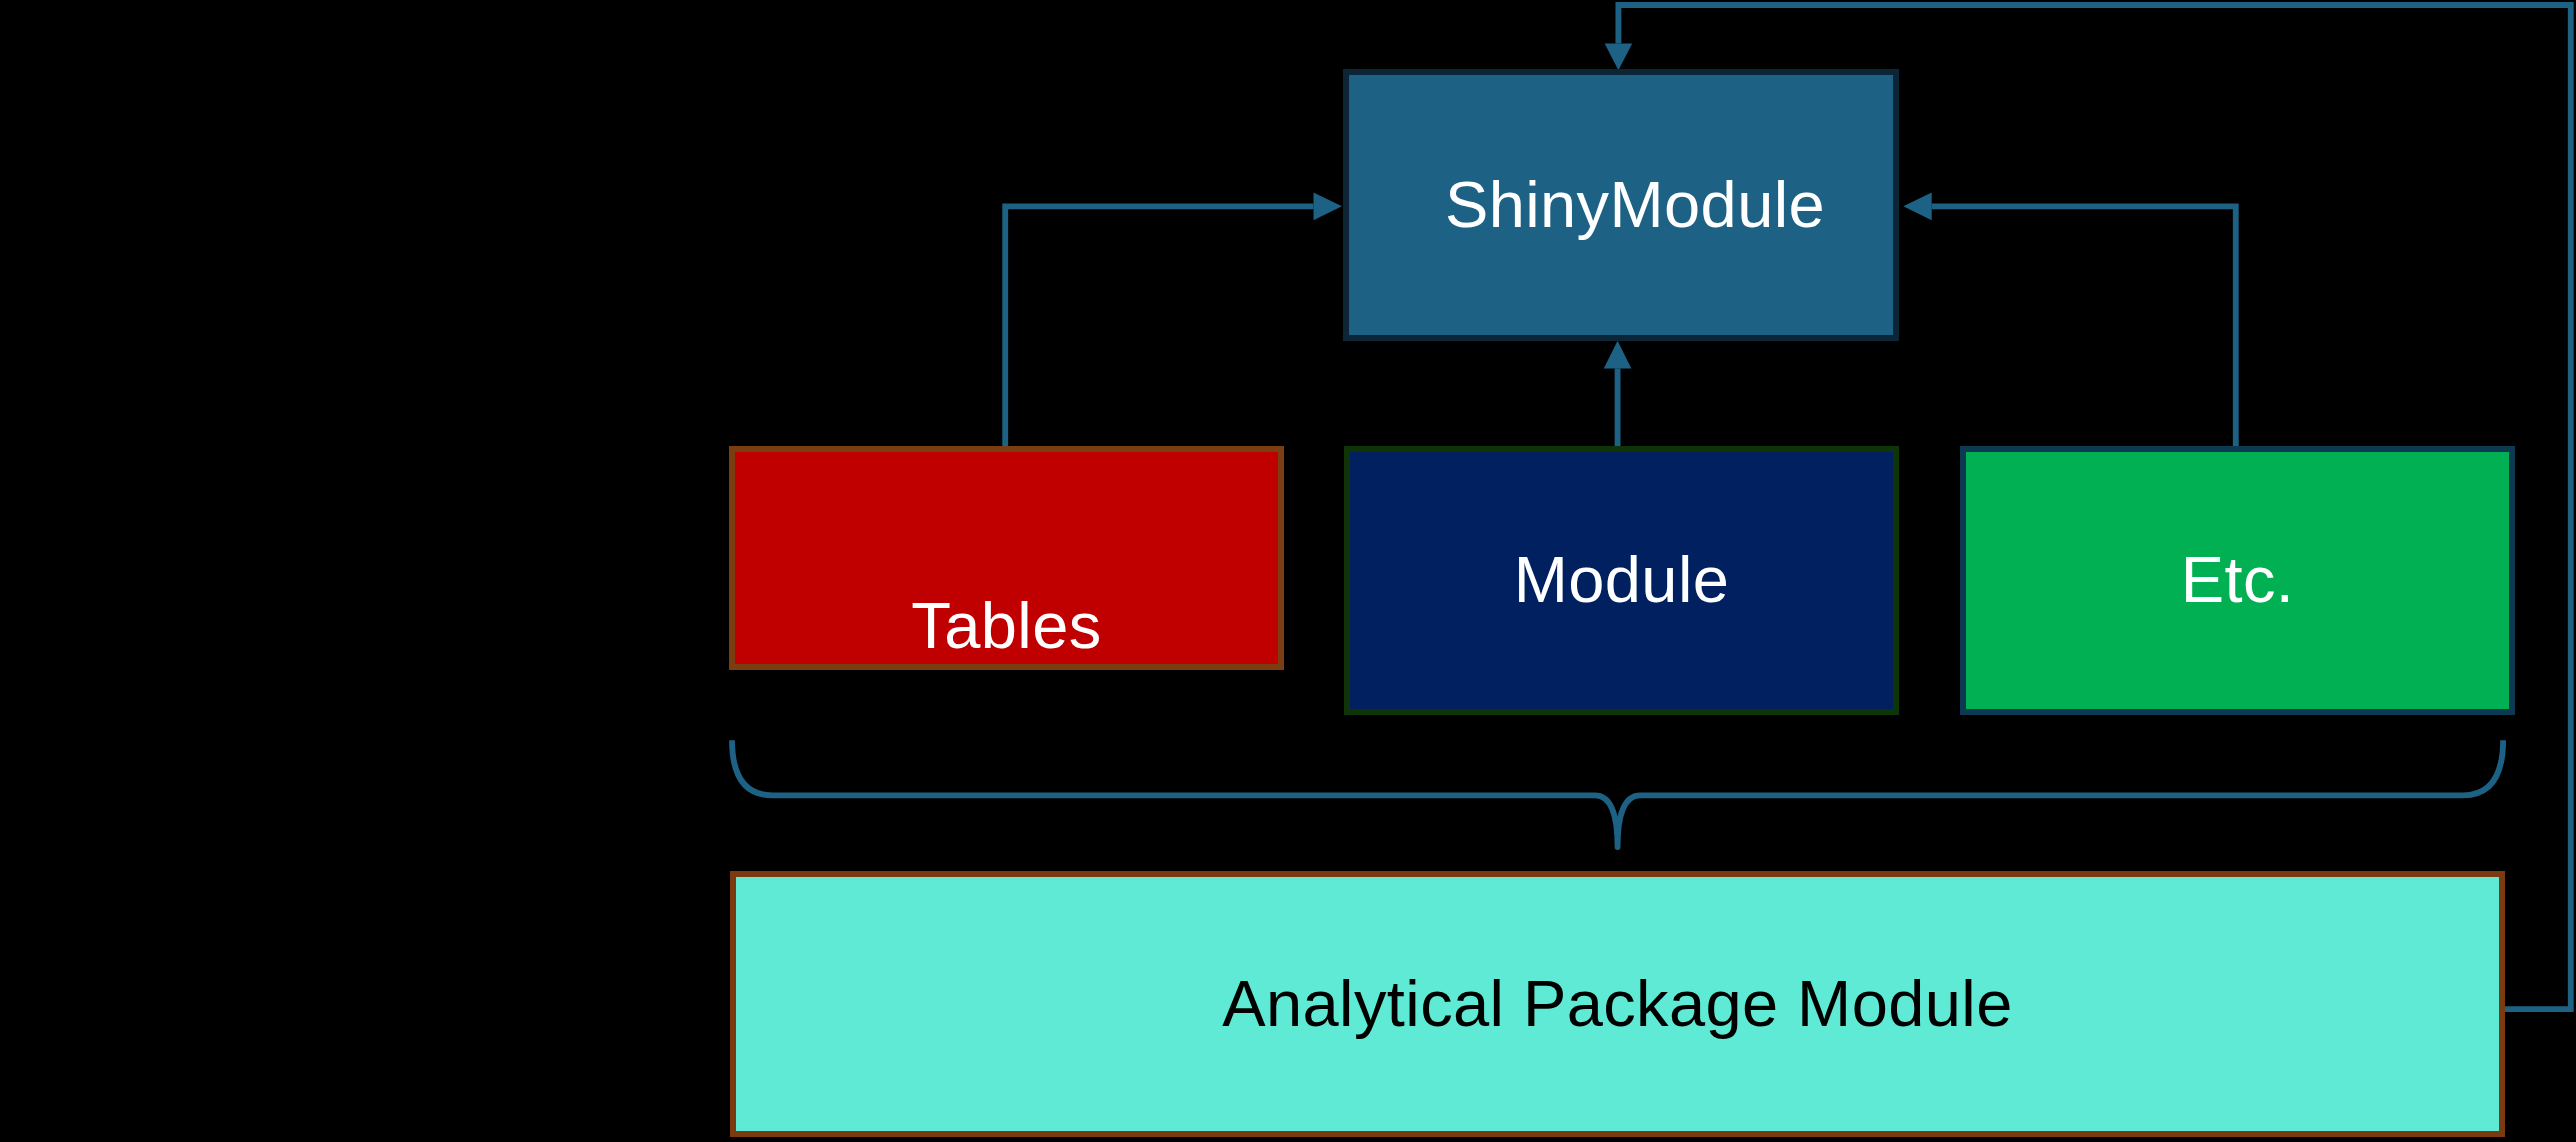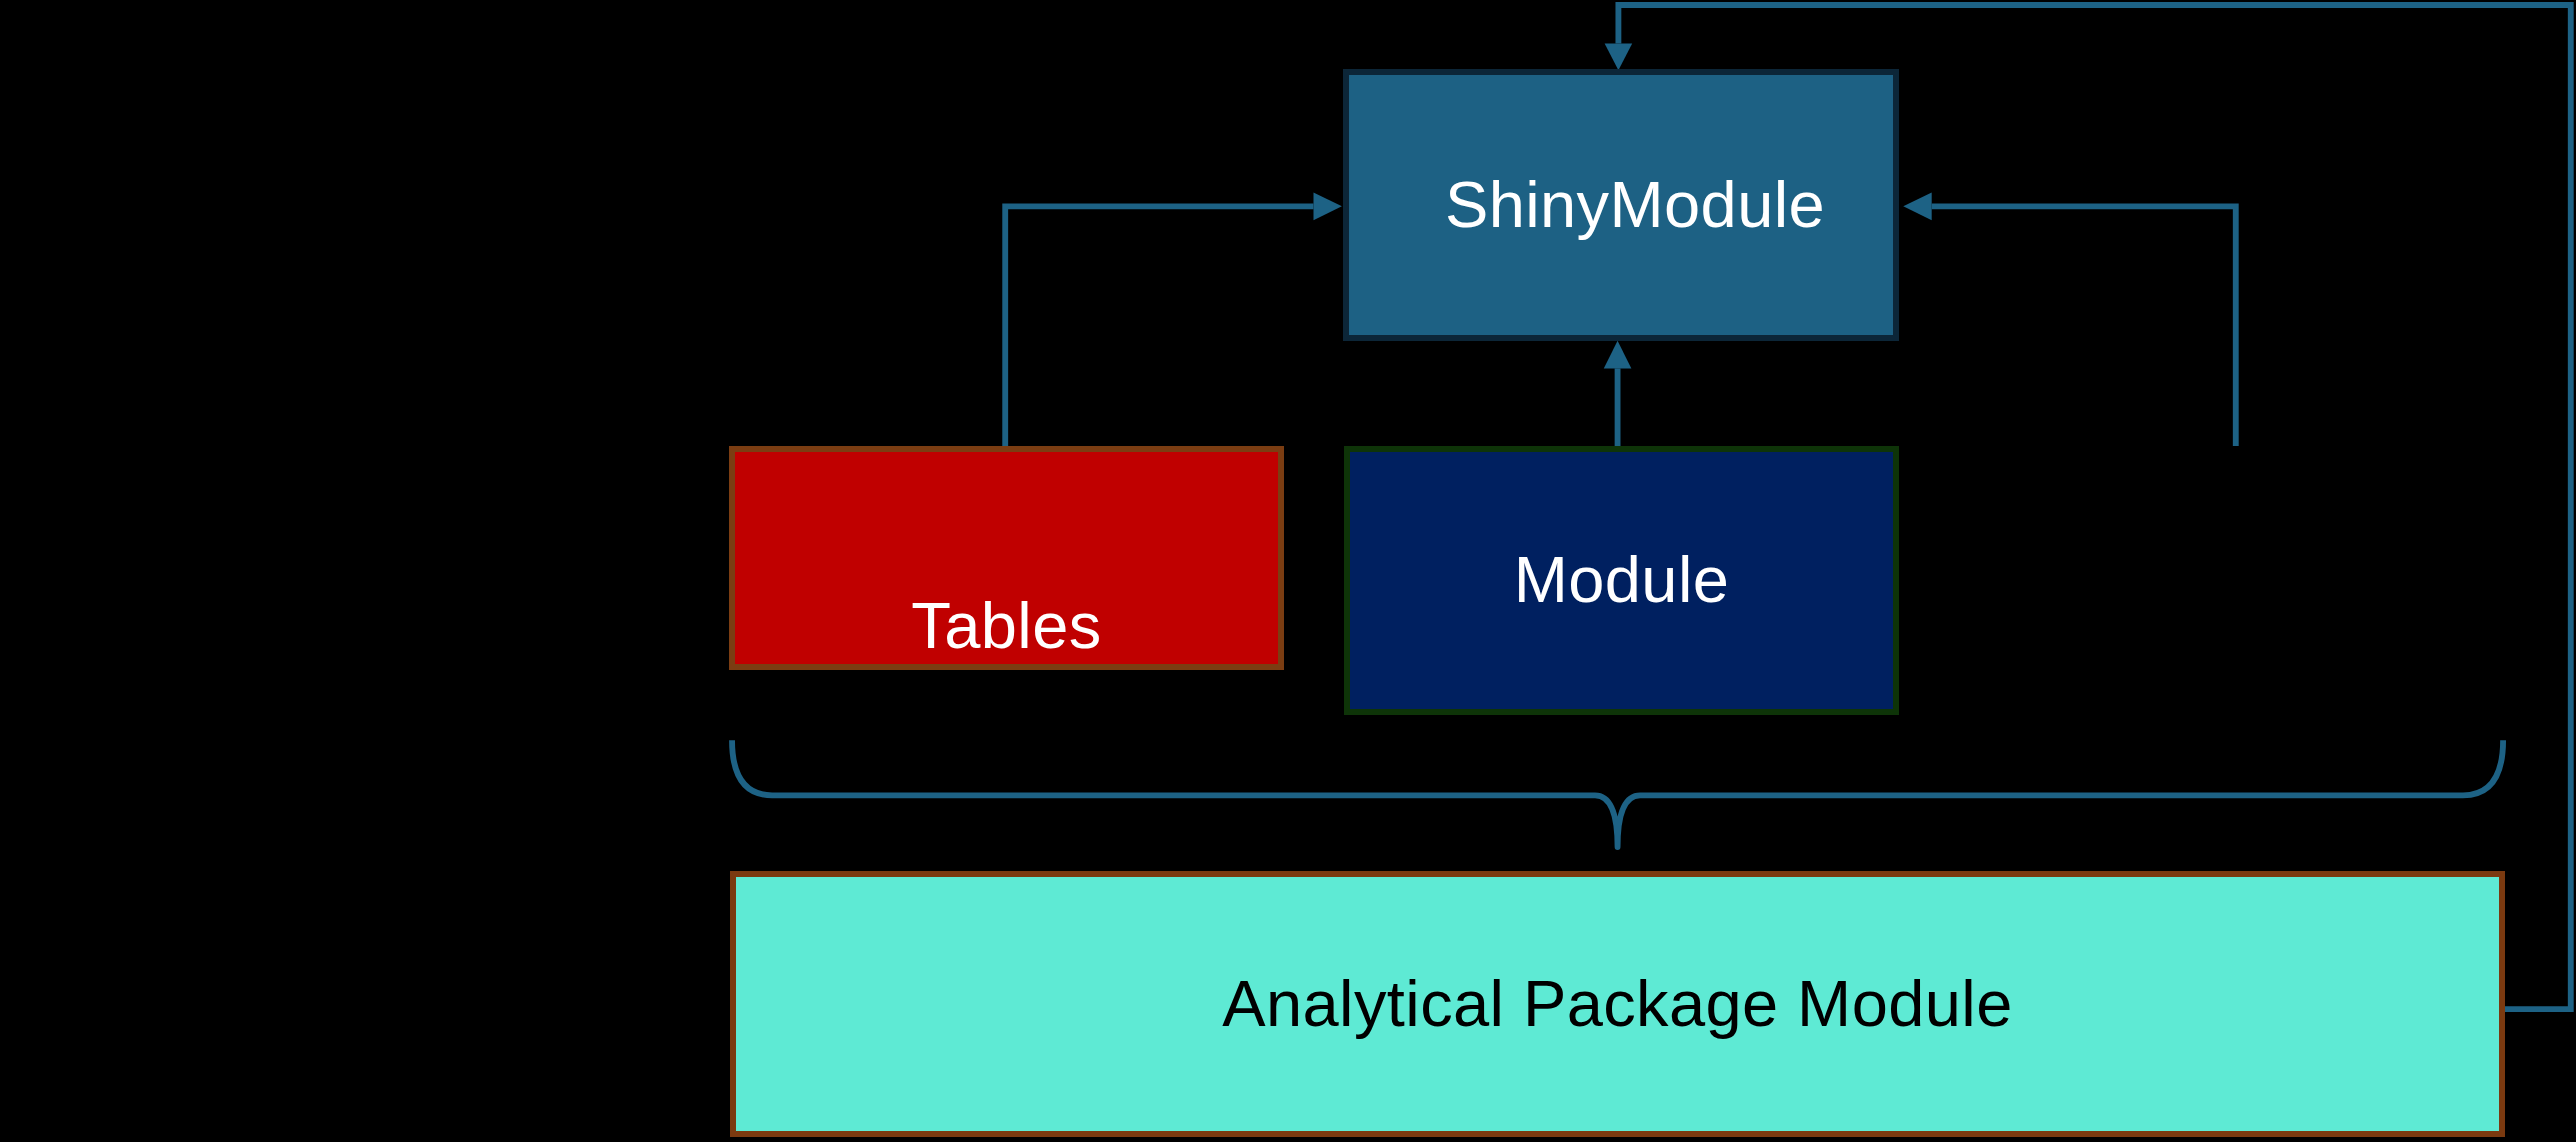--- a/index.html
+++ b/index.html
@@ -68,19 +68,22 @@
   </div>
 
   <div class="node node-tables" style="background: rgb(192, 0, 0); border-color: rgb(123, 61, 18); color: rgb(255, 255, 255);">
     <span class="label">Tables</span>
   </div>
 
   <div class="node node-plots" style="background: rgb(0, 32, 96); border-color: rgb(14, 52, 8); color: rgb(255, 255, 255);">
     <span class="label">Module</span>
   </div>
 
+  <div class="node node-etc" style="background: rgb(0, 176, 82); border-color: rgb(13, 58, 82); color: rgb(255, 255, 255);">
+    <span class="label">Etc.</span>
+  </div>
 
   <div class="node node-apm" style="background: #5eead4; border-color: rgb(123, 58, 16); color: rgb(0, 0, 0);">
     <span class="label">Analytical Package Module</span>
   </div>
 
 </div>
 
 
 </body></html>

